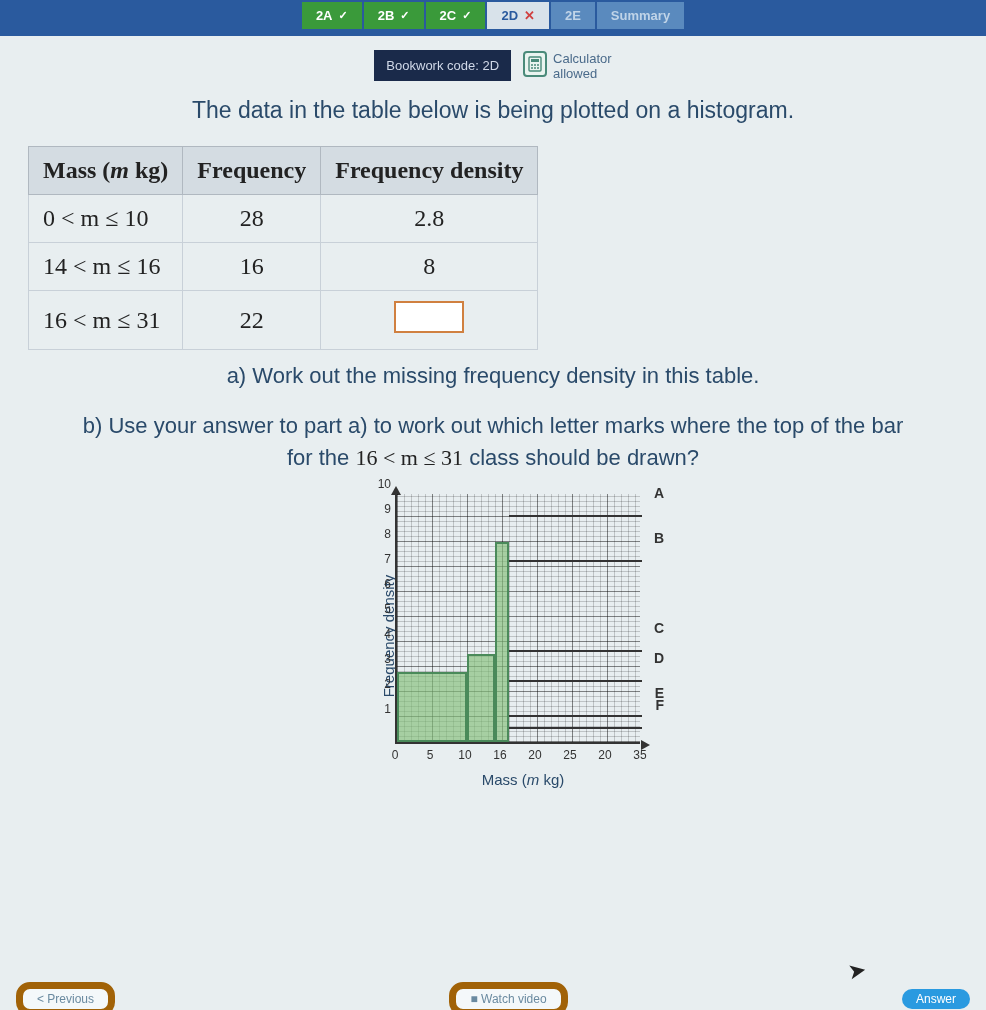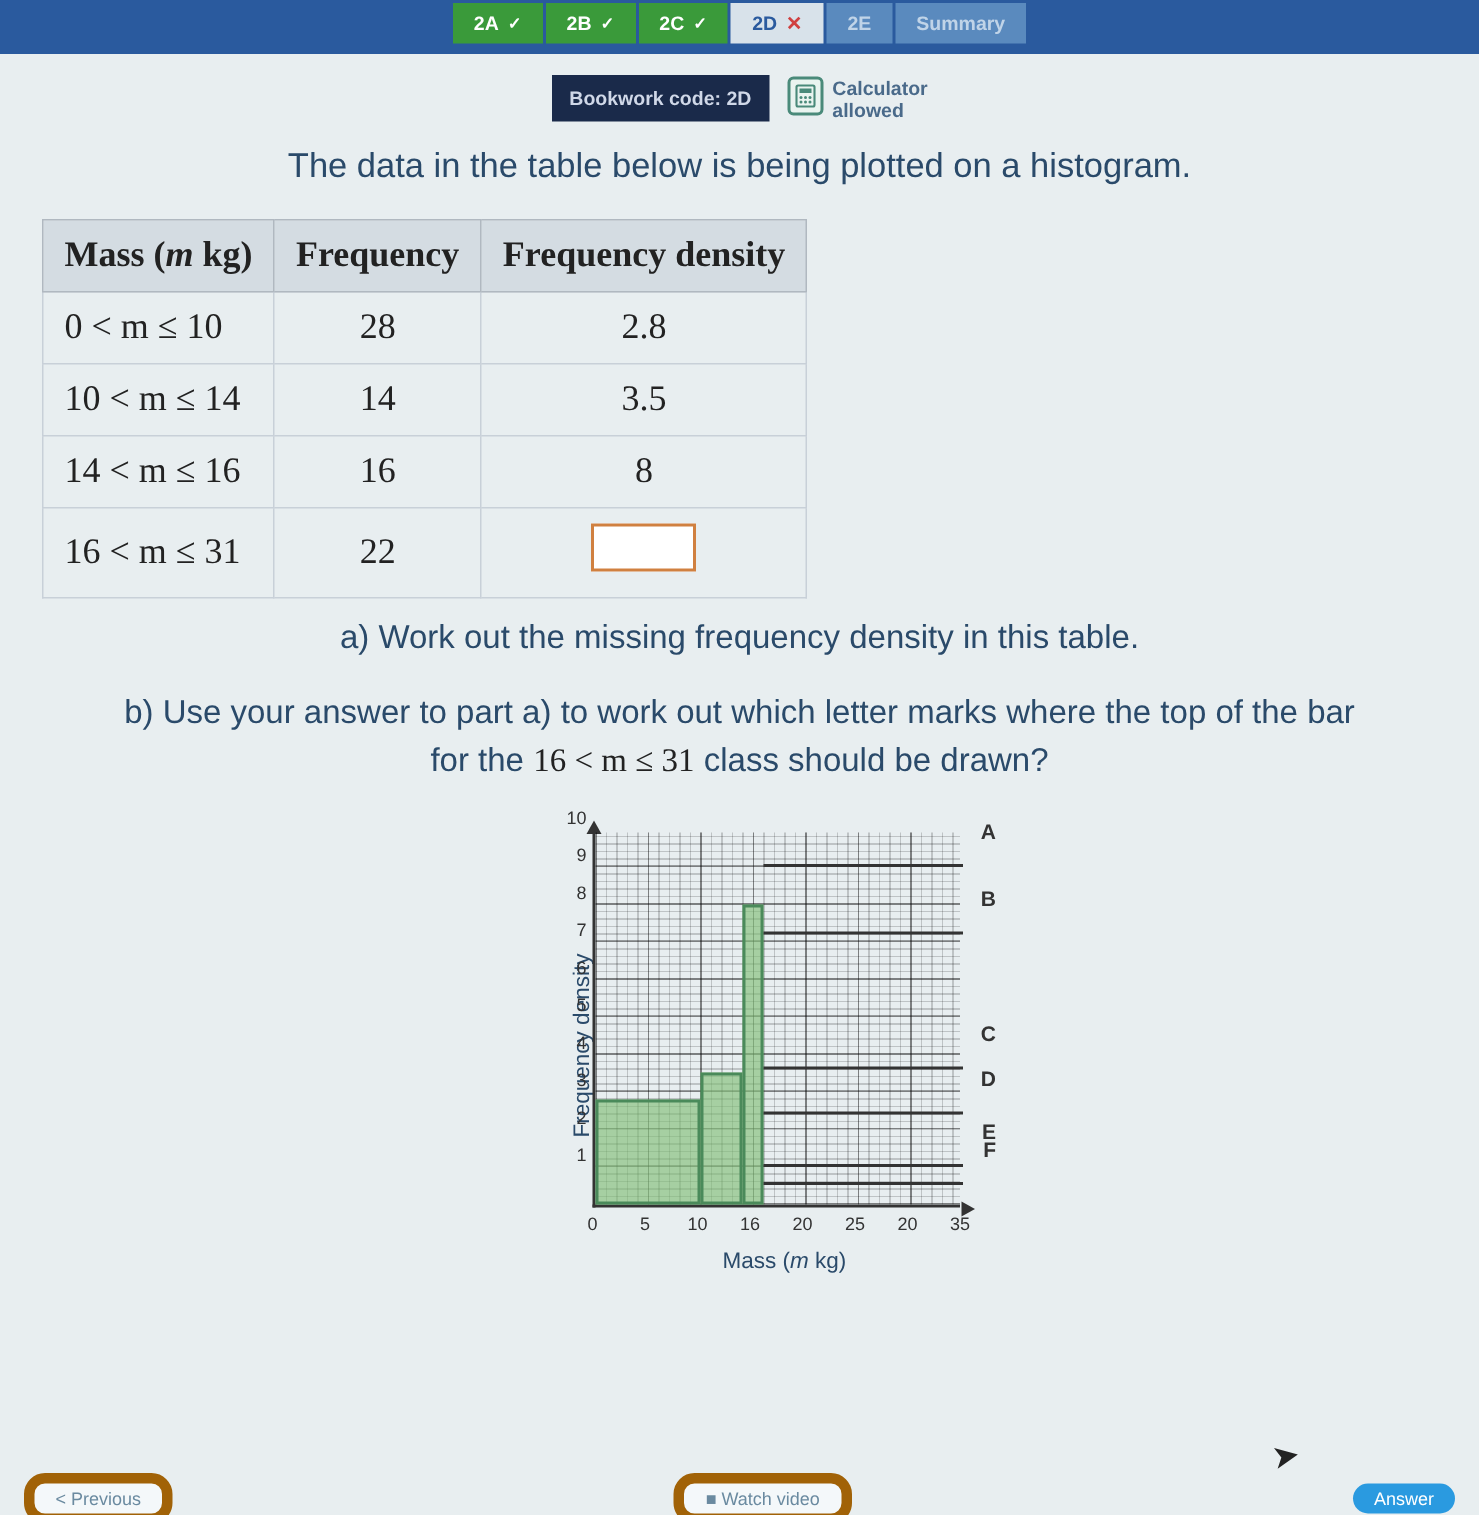--- a/index.html
+++ b/index.html
@@ -41,21 +41,20 @@
     padding: 14px 20px 0 20px;
     position: relative;
   }
 
   .meta-row {
     display: flex;
     justify-content: center;
     align-items: center;
     gap: 12px;
     margin-bottom: 16px;
-    font-weight: bold;
   }
   .bookwork {
     background: #1a2a4a;
     color: #d0d8e8;
     padding: 8px 12px;
     font-size: 13px;
   }
   .calc-chip {
     display: flex;
     align-items: flex-start;
@@ -108,21 +107,21 @@
     background: #fff;
   }
 
   .qa, .qb {
     font-size: 22px;
     color: #2a4a6a;
     text-align: center;
     margin: 10px 60px 18px 60px;
     line-height: 1.45;
   }
-  .qb { margin-bottom: 24px; }
+  .qb { margin-bottom: 12px; }
   .math { font-family: Georgia, serif; color:#222; }
 
   
   .chart-wrap {
     display: flex;
     justify-content: center;
   }
   .chart {
     position: relative;
     width: 320px;
@@ -293,25 +292,20 @@
     <tbody>
         <tr>
       <th><span>Mass (<span class="ital">m</span> kg)</span></th>
       <th>Frequency</th>
       <th>Frequency density</th>
     </tr>
     <tr>
           <td class="range"><span class="math">0 &lt; m ≤ 10</span></td>
           <td>28</td>
           <td>2.8</td>
-        </tr>
-    <tr>
-          <td class="range"><span class="math">10 &lt; m ≤ 14</span></td>
-          <td>14</td>
-          <td>3.5</td>
         </tr>
     <tr>
           <td class="range"><span class="math">14 &lt; m ≤ 16</span></td>
           <td>16</td>
           <td>8</td>
         </tr>
     <tr>
           <td class="range"><span class="math">16 &lt; m ≤ 31</span></td>
           <td>22</td>
           <td><span class="answer-box"></span></td>

